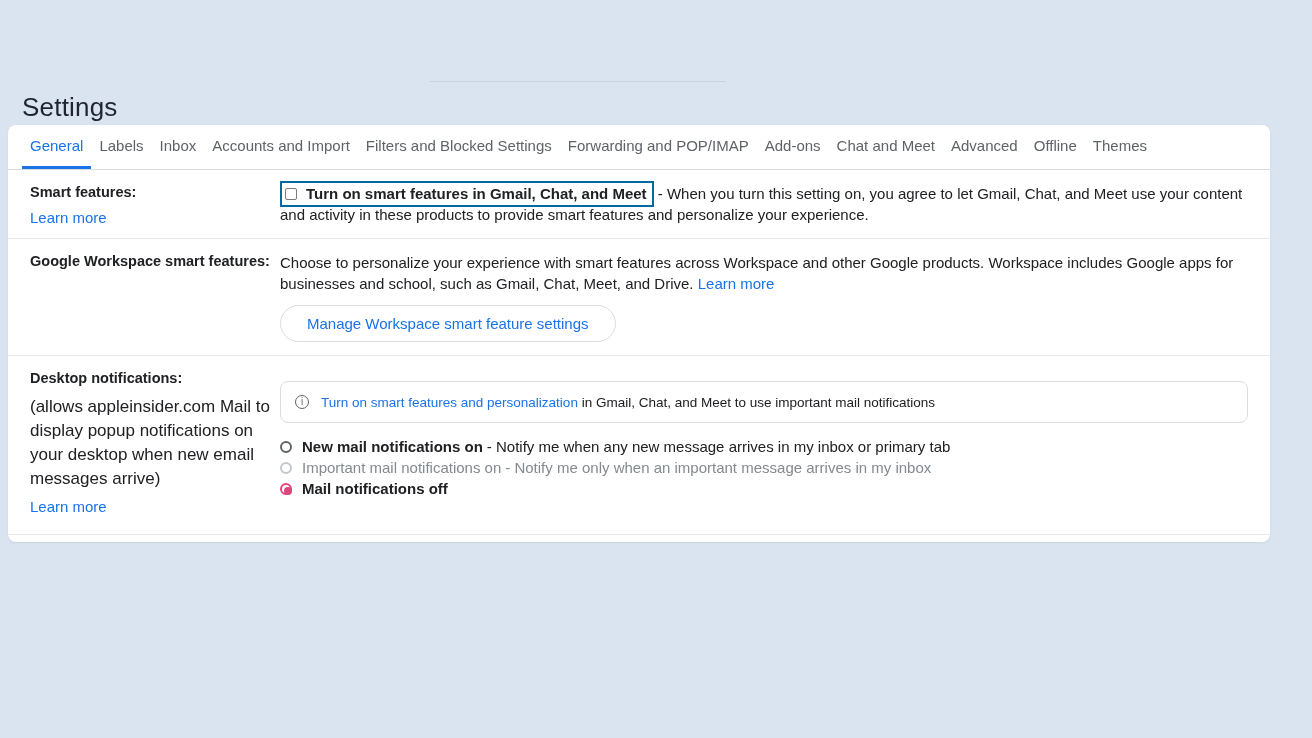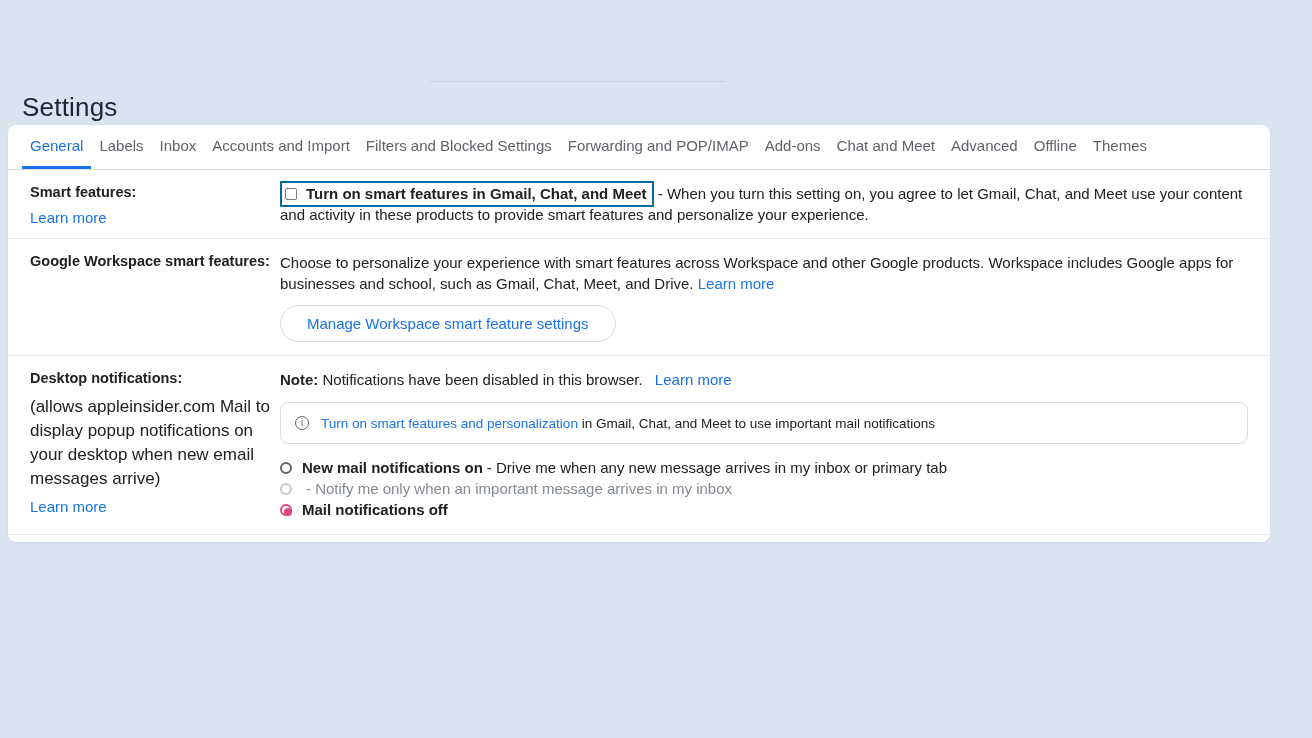--- a/index.html
+++ b/index.html
@@ -148,42 +148,38 @@
     </div>
   </div>
 
   <div class="row row-3">
     <div>
       <div class="row-label">Desktop notifications:</div>
       <div class="left-sublabel">(allows appleinsider.com Mail to display popup notifications on your desktop when new email messages arrive)</div>
       <a class="link left-learn-more">Learn more</a>
     </div>
     <div class="row-body">
-      <div class="note-line">
-        <span class="bold">Note:</span>
-        <span>Notifications have been disabled in this browser.</span>
-        <a class="link note-link">Learn more</a>
-      </div>
 
       <div class="info-banner">
         <span class="info-icon"></span>
         <span>
           <a class="link">Turn on smart features and personalization</a>
           <span>in Gmail, Chat, and Meet to use important mail notifications</span>
         </span>
       </div>
 
       <div class="radios">
         <div class="radio-row">
           <span class="radio"></span>
           <span class="bold">New mail notifications on</span>
-          <span class="radio-desc">- Drive me when any new message arrives in my inbox or primary tab</span>
+          <span class="radio-desc">- Notify me when any new message arrives in my inbox or primary tab</span>
         </div>
         <div class="radio-row disabled">
           <span class="radio"></span>
+          <span>Important mail notifications on</span>
           <span class="radio-desc">- Notify me only when an important message arrives in my inbox</span>
         </div>
         <div class="radio-row selected">
           <span class="radio"></span>
           <span class="bold">Mail notifications off</span>
         </div>
       </div>
     </div>
   </div>
 

